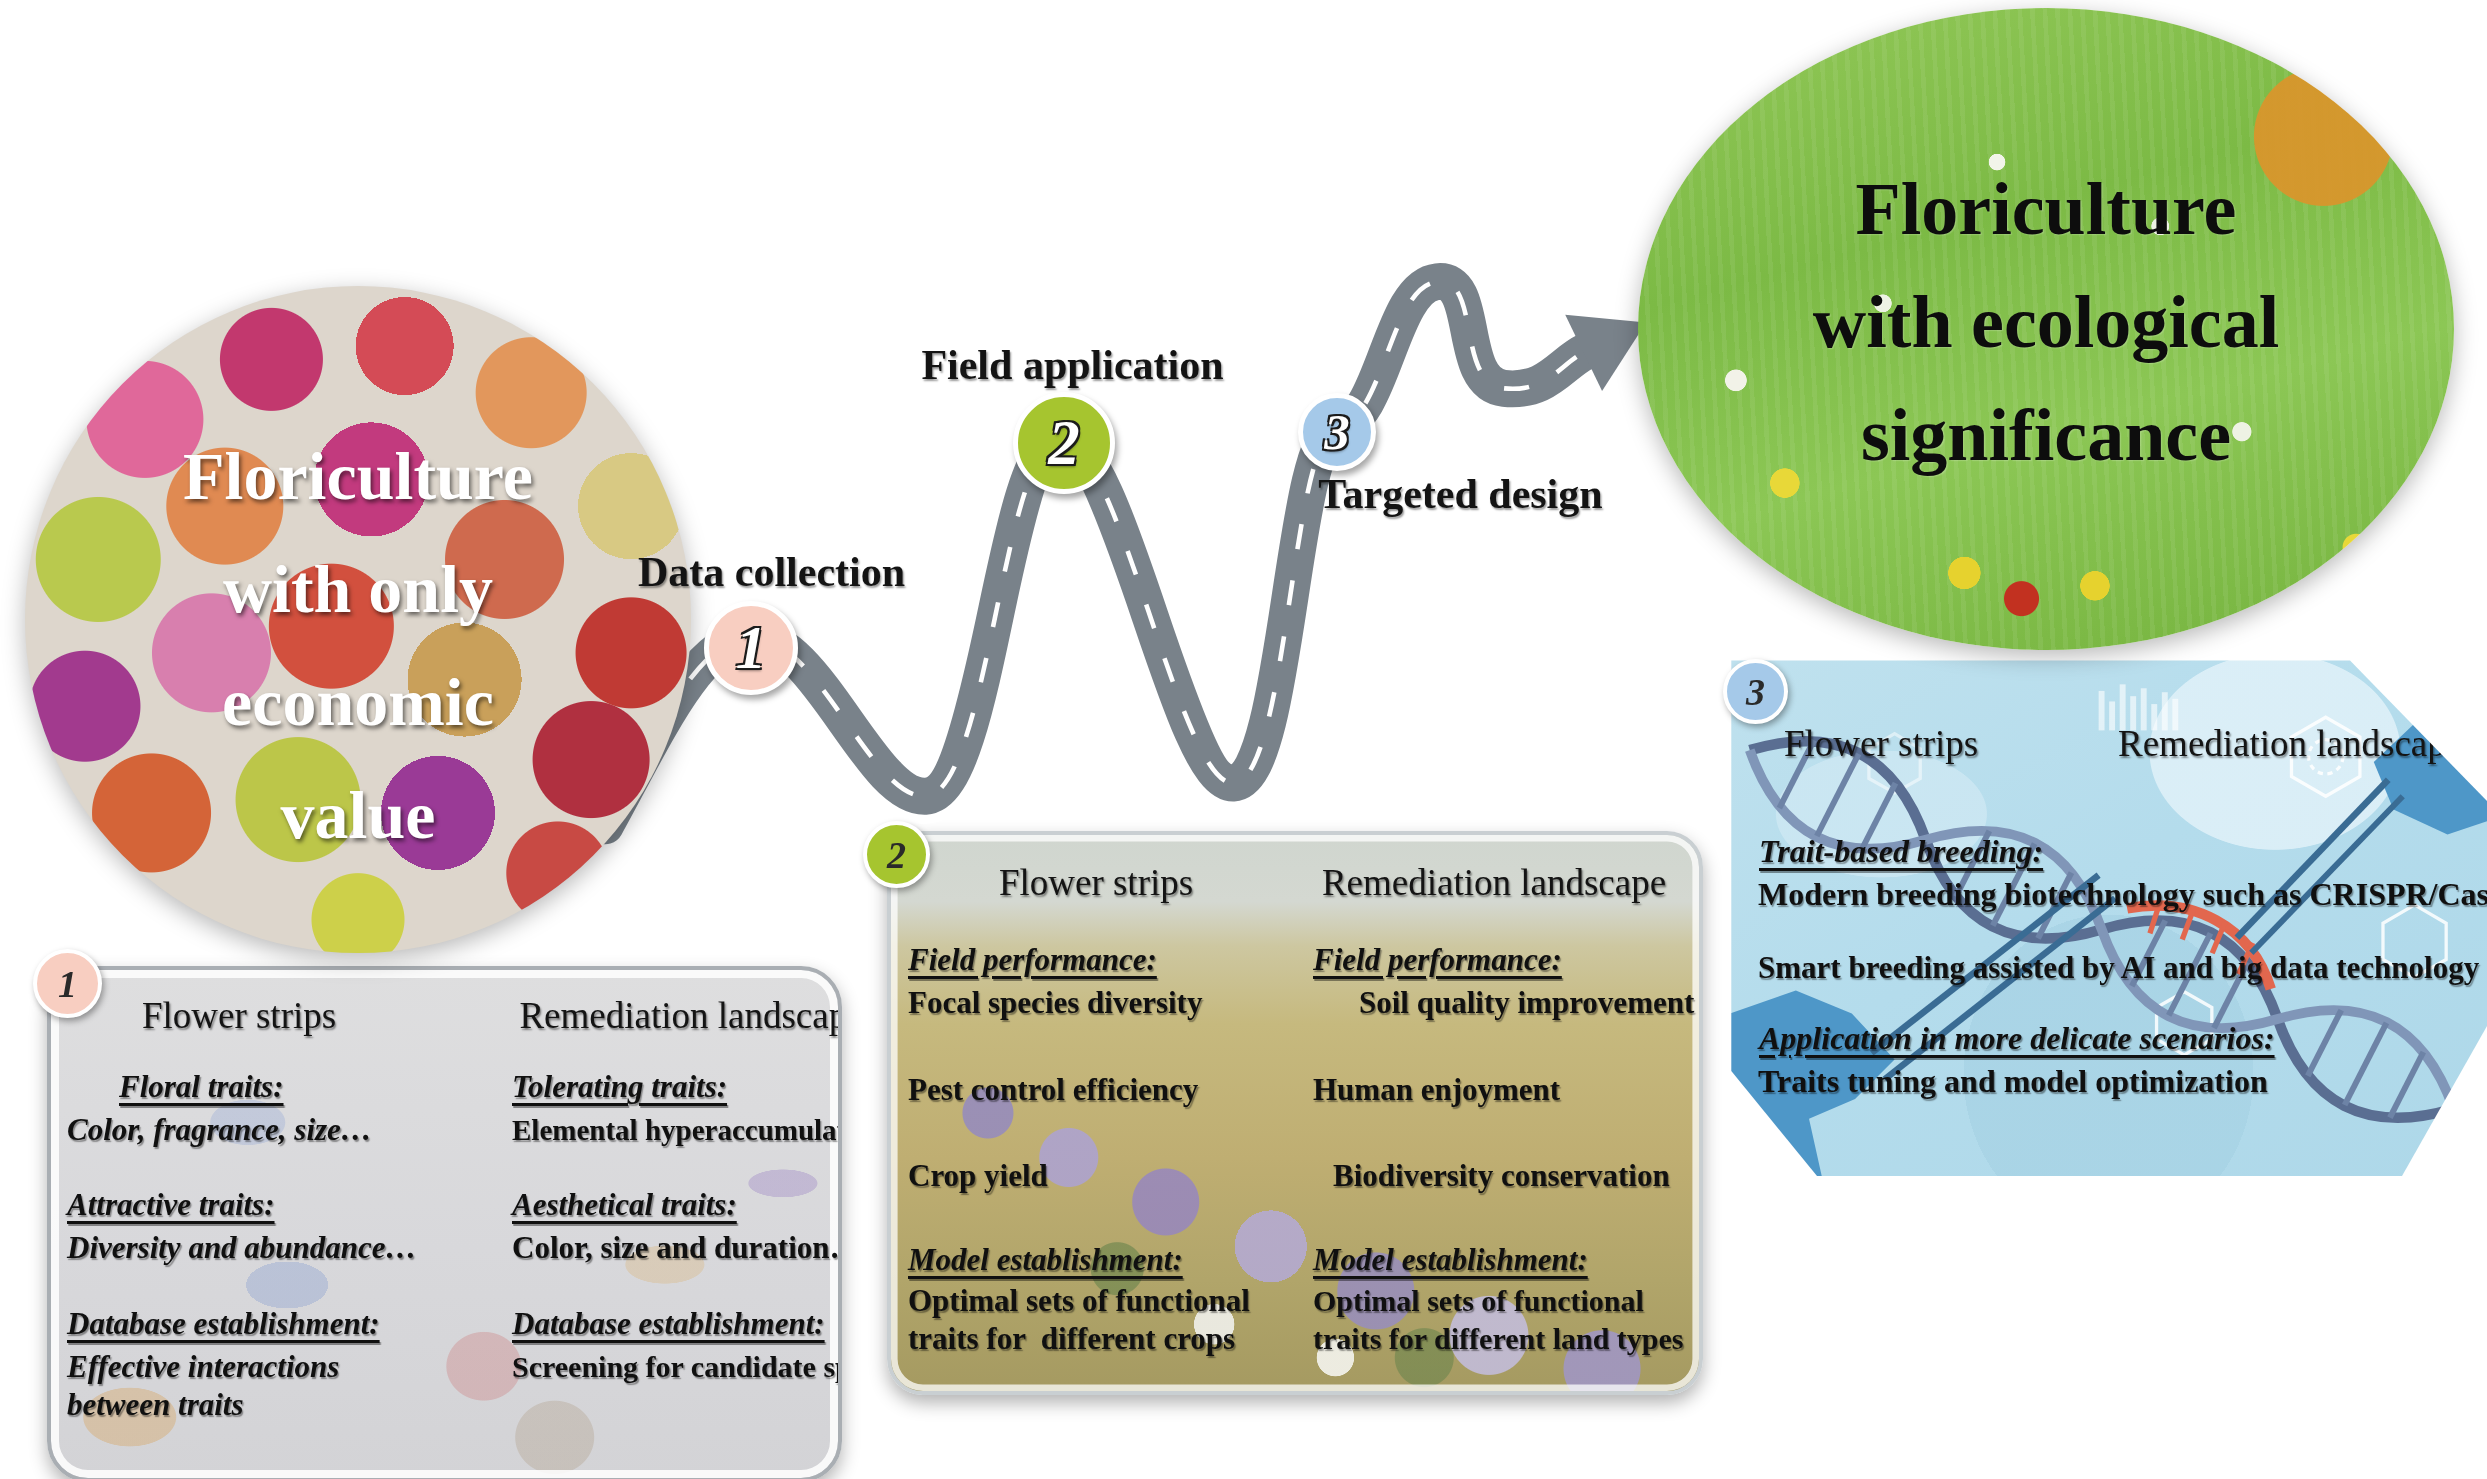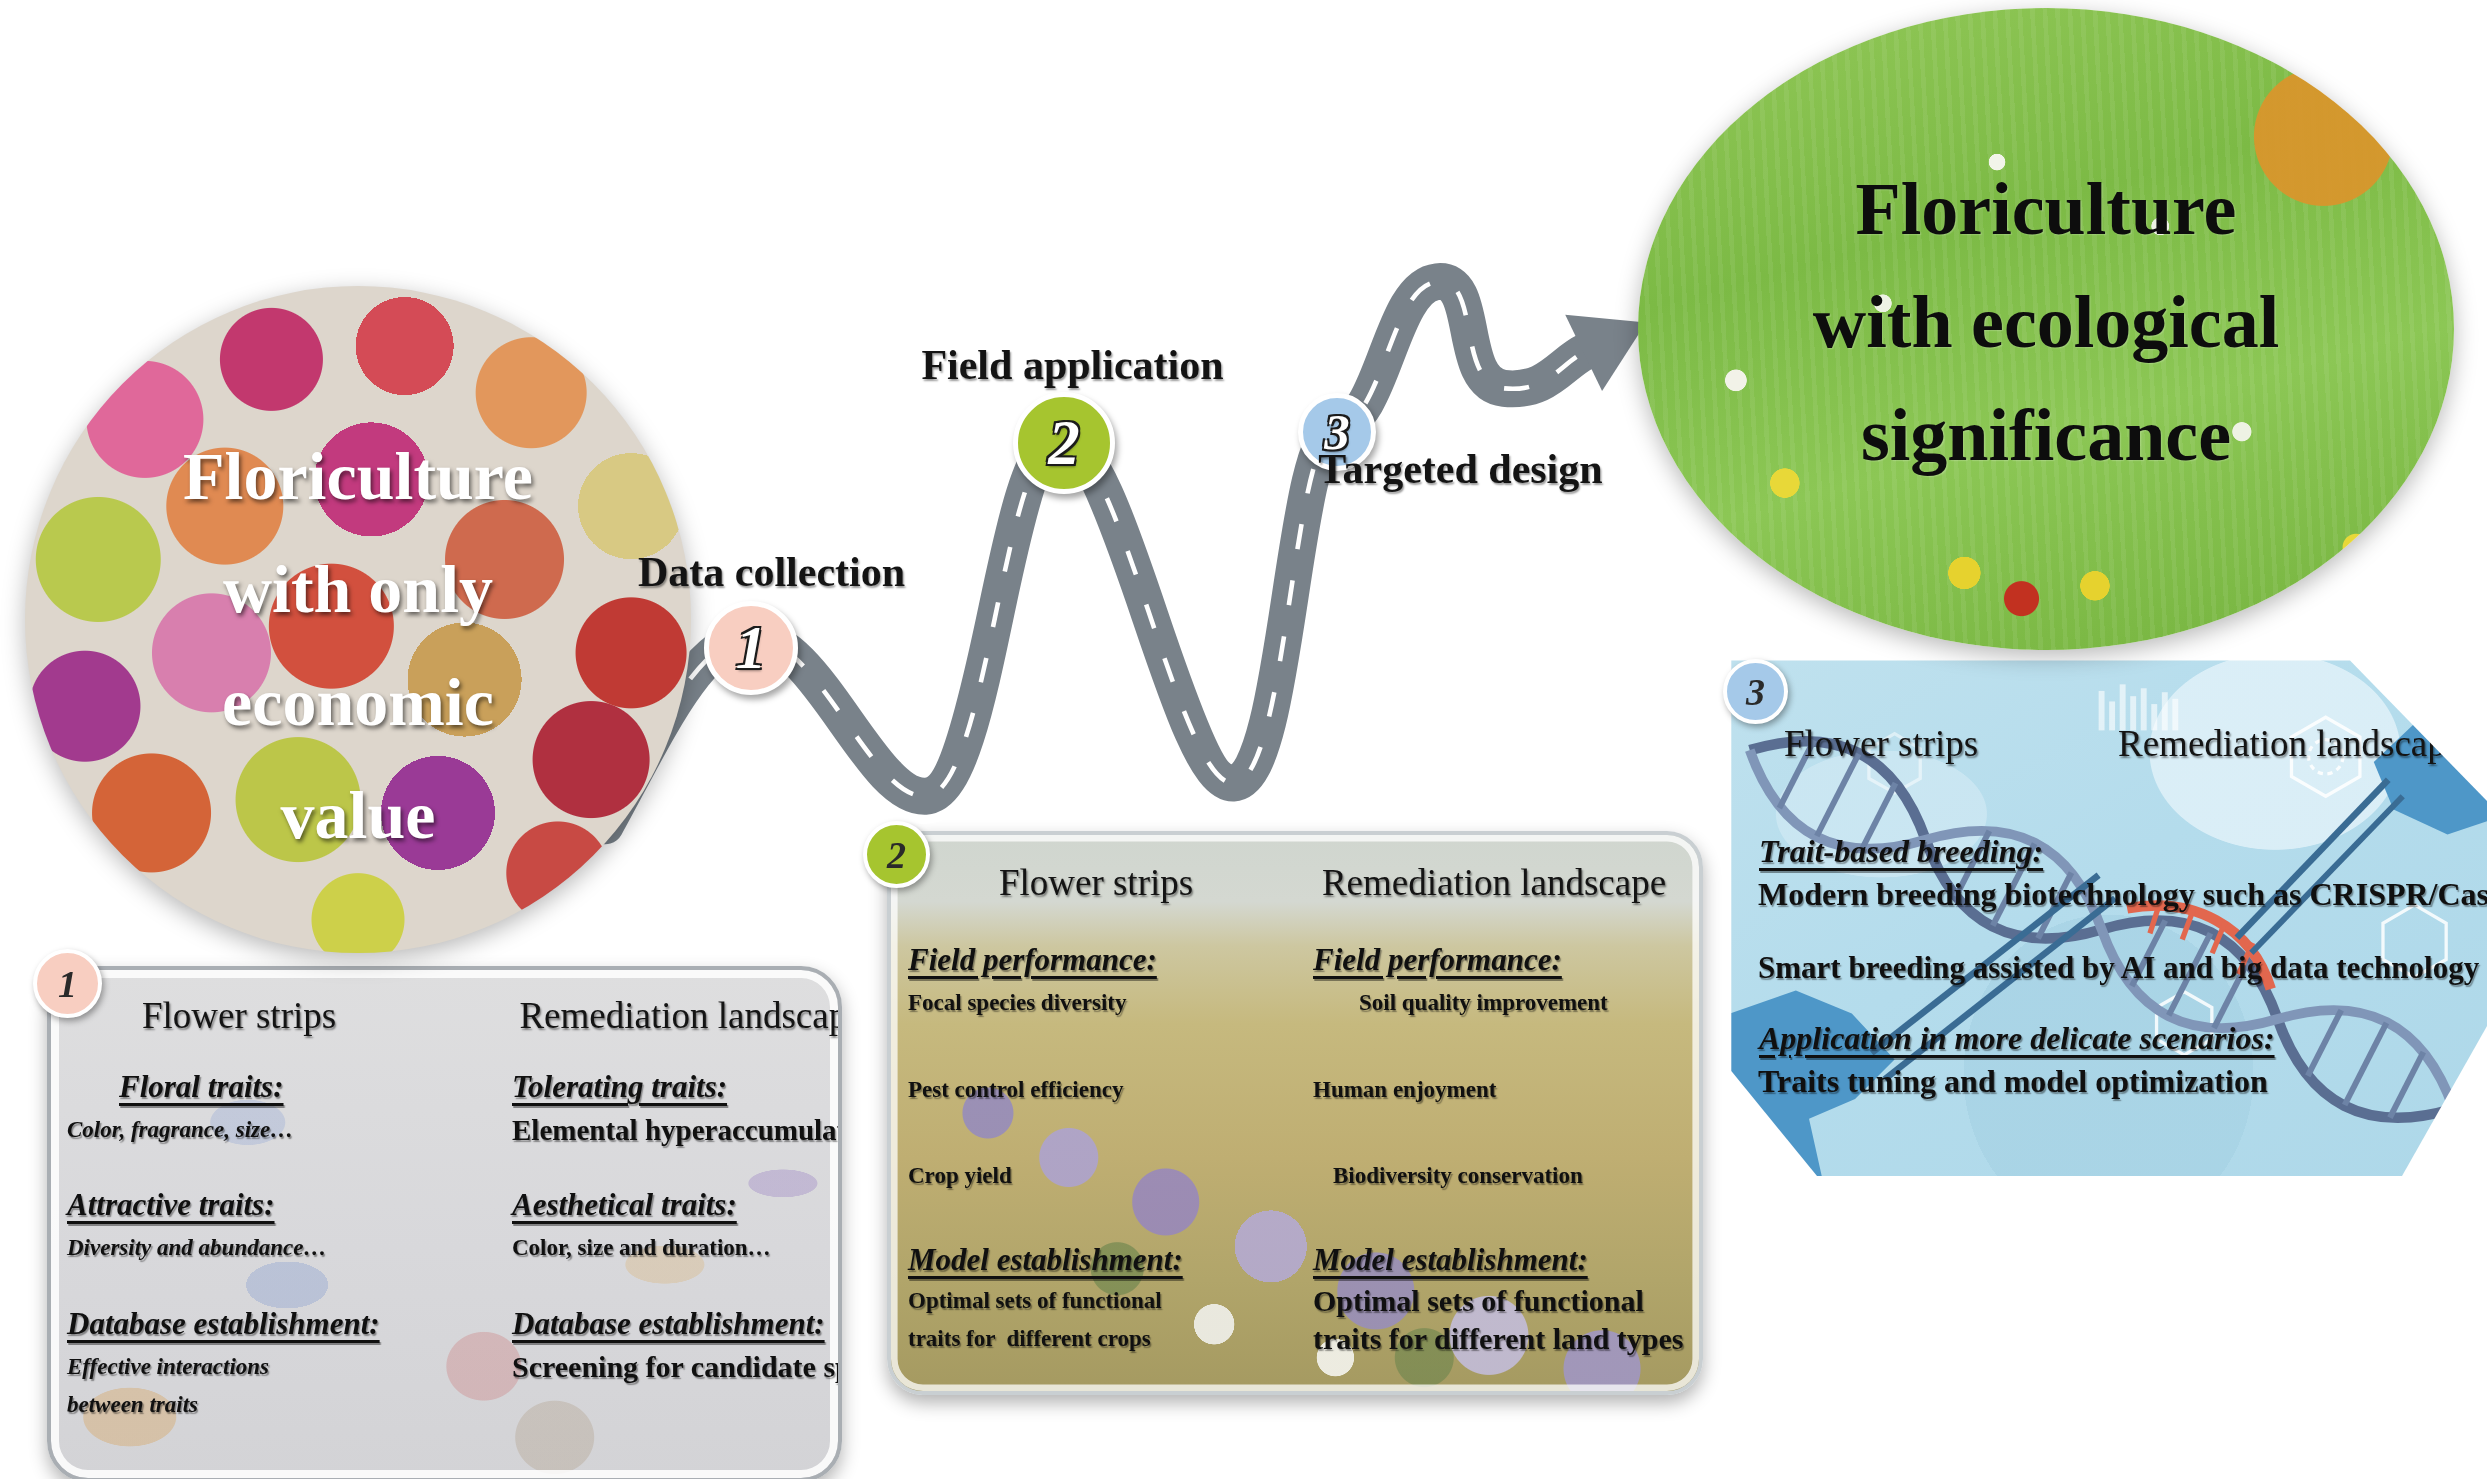--- a/index.html
+++ b/index.html
@@ -68,29 +68,29 @@
   #road-badge-1 .num{font-size:61px;}
   #road-badge-2{left:1013px;top:392px;width:92px;height:92px;background:#a6c52f;}
   #road-badge-2 .num{font-size:63px;}
   #road-badge-3{left:1298px;top:393px;width:68px;height:68px;background:#a5c9e9;}
   #road-badge-3 .num{font-size:51px;}
   
   .step-label{position:absolute;z-index:4;font-weight:bold;color:#141414;text-align:center;
     font-size:42px;text-shadow:1.3px 2px 2px rgba(0,0,0,.4);}
   #label-step-1{left:617px;top:548px;width:309px;}
   #label-step-2{left:908px;top:341px;width:329px;}
-  #label-step-3{left:1306px;top:445px;width:309px;}
+  #label-step-3{left:1306px;top:470px;width:309px;}
   
   .panel{position:absolute;z-index:1;overflow:hidden;}
   .panel-header{position:absolute;font-size:37px;color:#141414;text-align:center;
     text-shadow:1.3px 2px 2px rgba(0,0,0,.45);}
   .phead{position:absolute;font-size:31px;font-weight:bold;font-style:italic;color:#101010;
     text-decoration:underline;text-decoration-thickness:2.6px;text-underline-offset:6px;
     text-shadow:1.3px 2px 1.3px rgba(0,0,0,.4);white-space:nowrap;}
-  .pbody{position:absolute;font-size:23px;font-weight:bold;color:#101010;line-height:38px;
+  .pbody{position:absolute;font-size:31px;font-weight:bold;color:#101010;line-height:38px;
     text-shadow:1.3px 2px 1.3px rgba(0,0,0,.4);white-space:pre-wrap;}
   .pbody.nowrap{white-space:nowrap;}
   .pbody.ital{font-style:italic;}
   .panel-badge{position:absolute;border-radius:50%;border:4.6px solid #ffffff;z-index:4;
     display:flex;align-items:center;justify-content:center;box-shadow:2px 3.3px 6px rgba(0,0,0,.35);}
   .panel-badge .num{font-style:italic;font-weight:bold;color:#2a2a2a;font-size:38px;}
   
   #panel-1{
     left:47px;top:966px;width:787px;height:508px;border-radius:41px;
     border:4px solid #a9aeb3;

